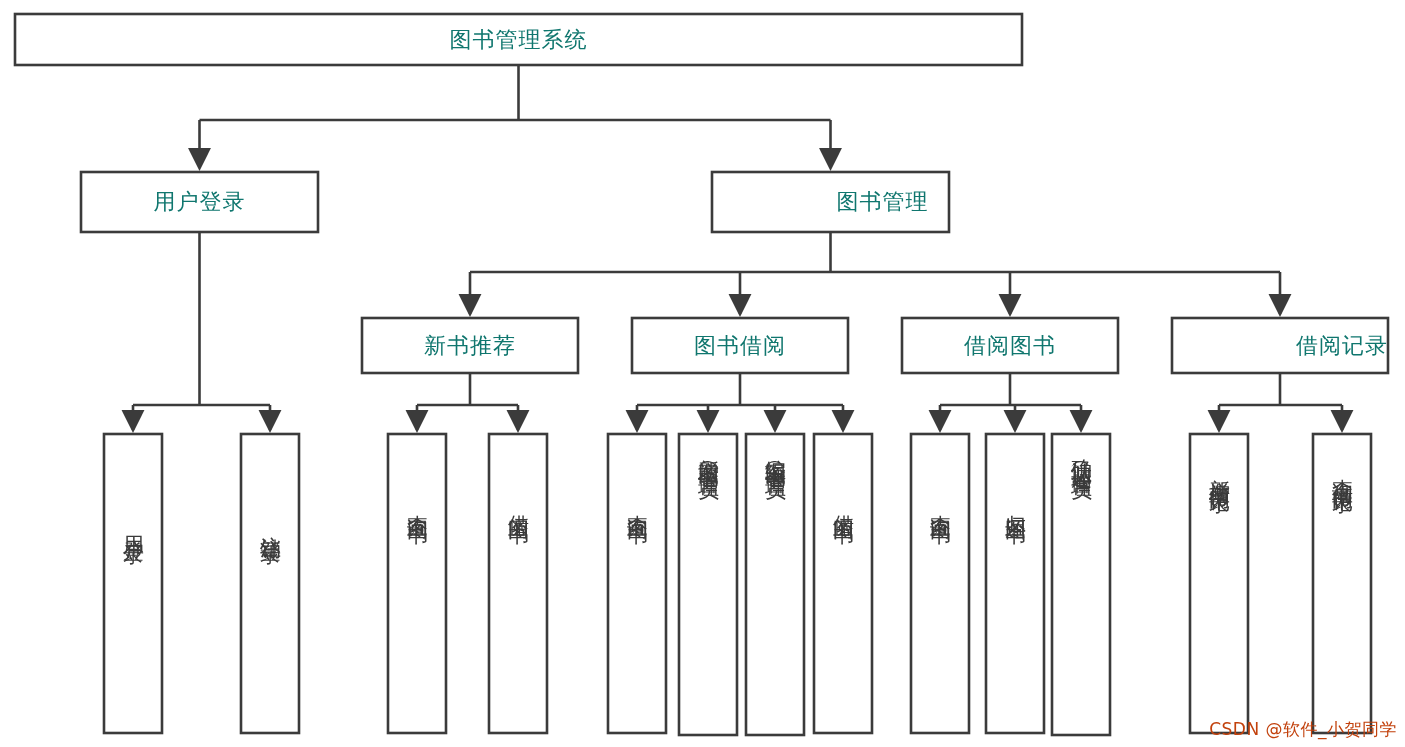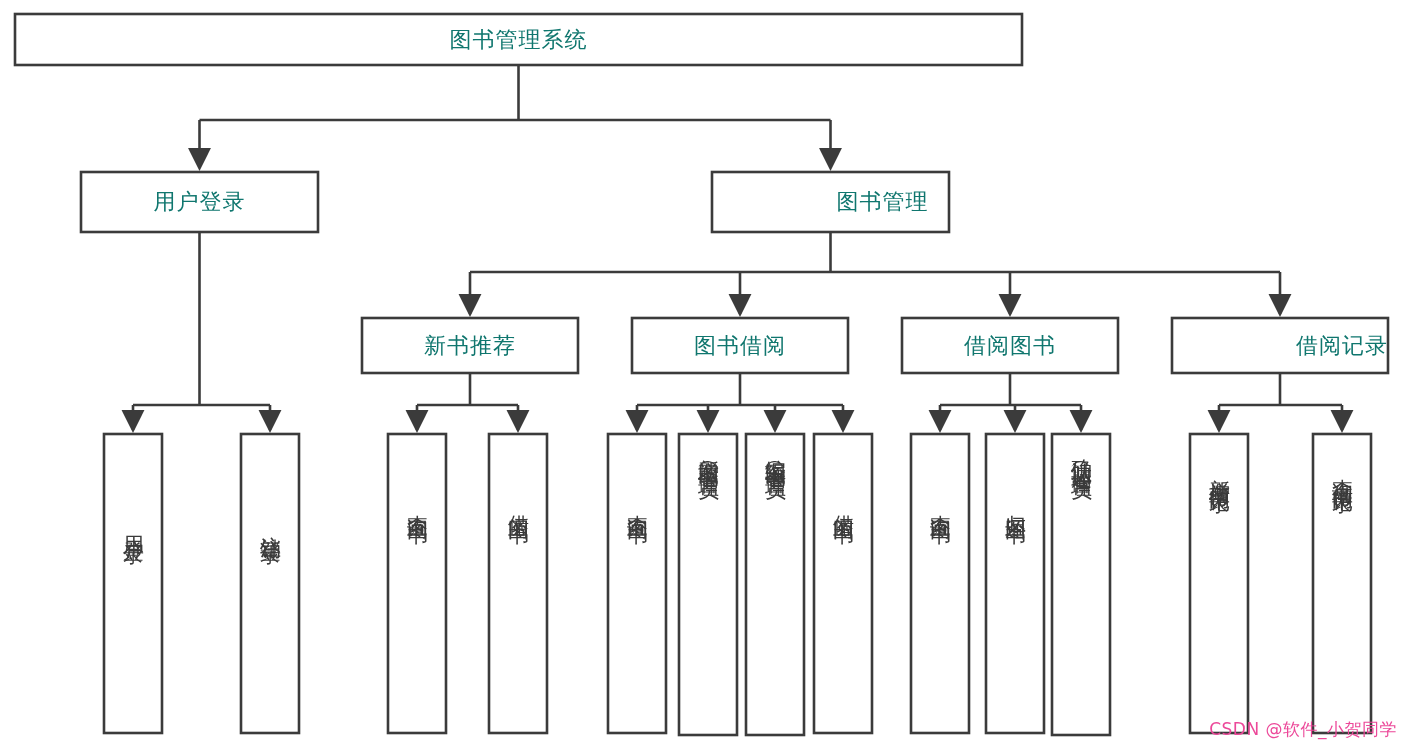--- a/index.html
+++ b/index.html
@@ -72,21 +72,21 @@
     color: #0f766e;
     letter-spacing: 1px;
     white-space: nowrap;
   }
   #watermark {
     position: absolute;
     right: 8px;
     bottom: 6px;
     font-family: "DejaVu Sans", "Liberation Sans", sans-serif;
     font-size: 17px;
-    color: #ec4899;
+    color: #c2410c;
     letter-spacing: 0.5px;
     white-space: nowrap;
     pointer-events: none;
   }
 </style>
 </head>
 <body>
 
 <div id="diagram-root">
 

